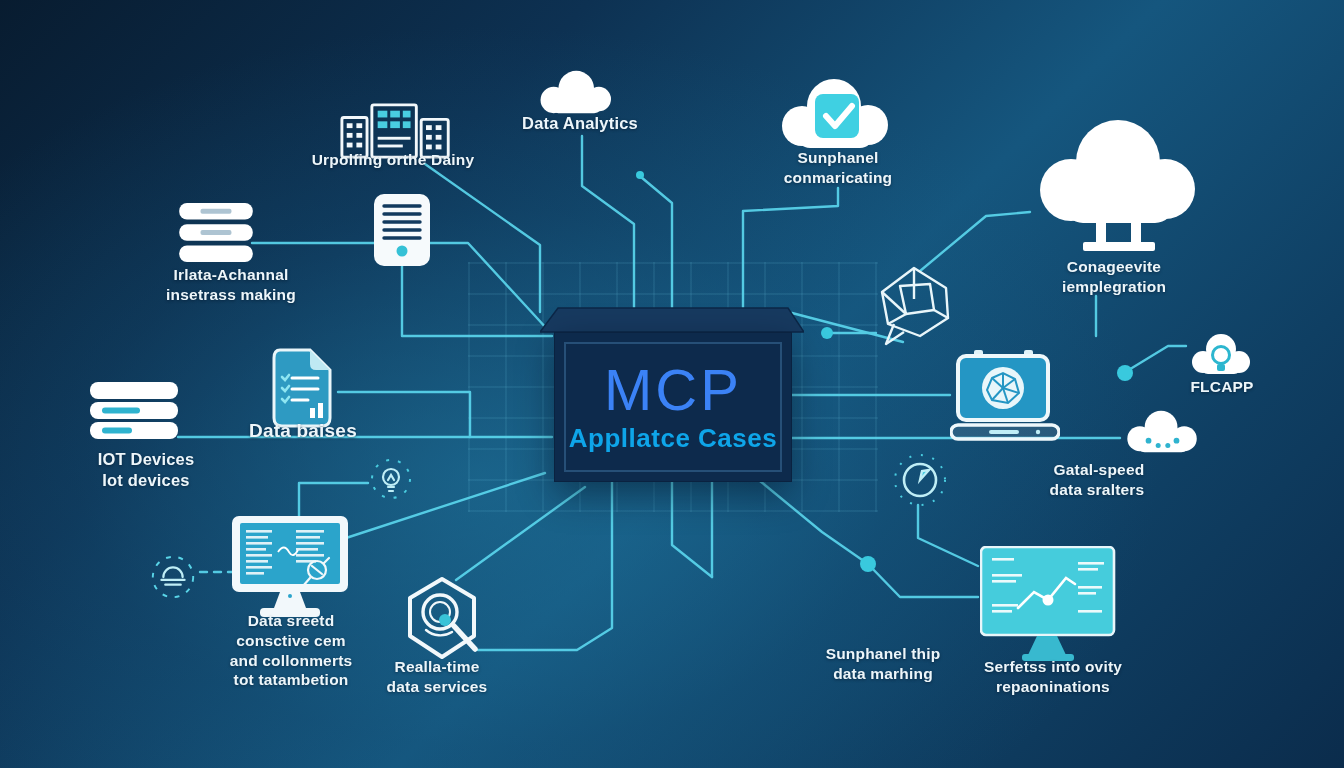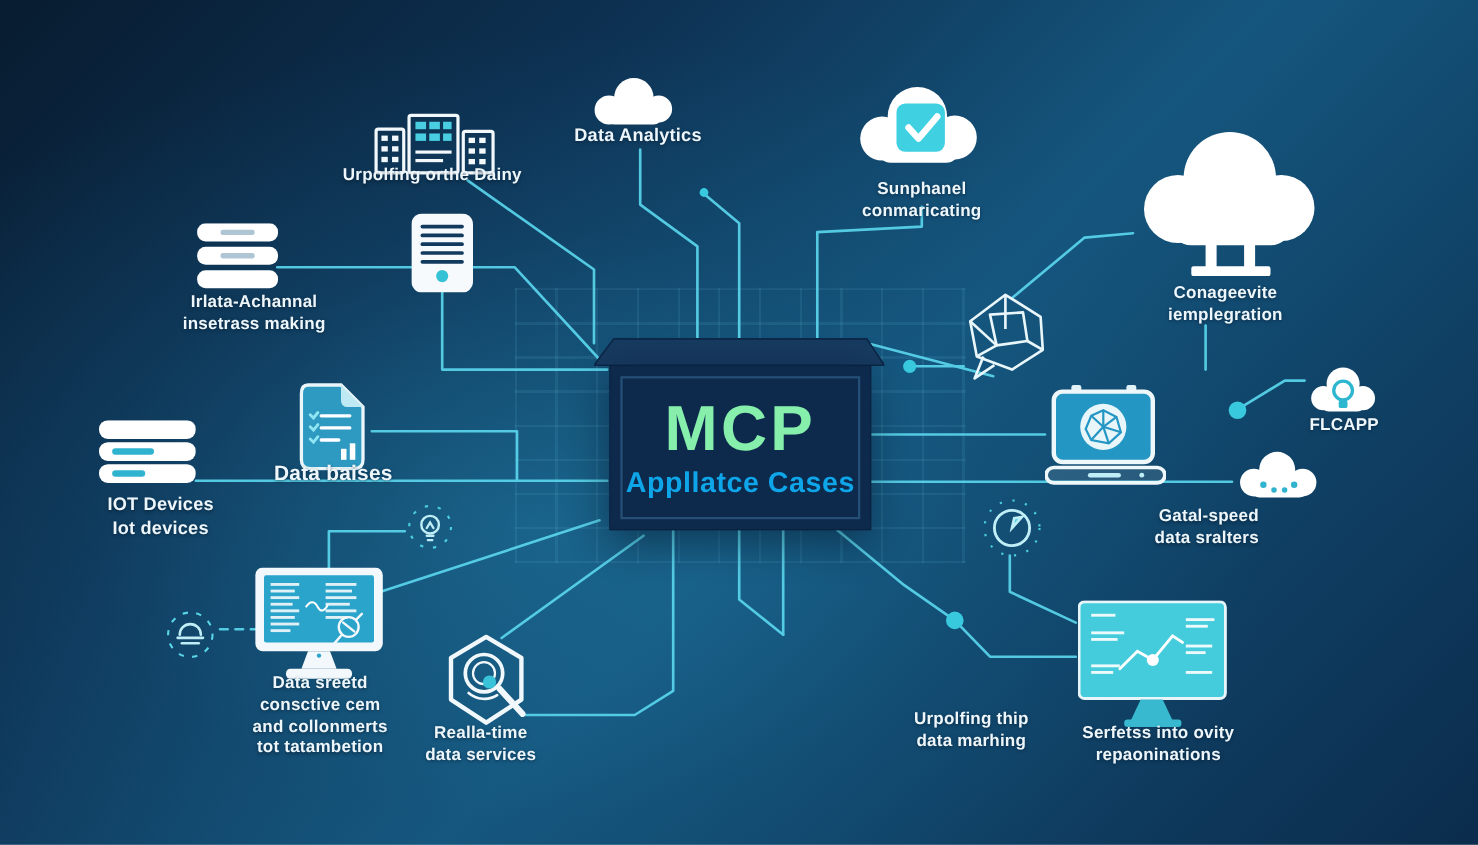--- a/index.html
+++ b/index.html
@@ -30,21 +30,21 @@
     position:absolute;left:554px;top:332px;width:236px;height:148px;z-index:4;
     background:linear-gradient(180deg,#10optional 0%,#0d2a4c 100%);
     background:#0d2a4c;border:1px solid #0a2240;
     box-shadow:0 12px 34px rgba(2,12,26,.45);
     display:flex;flex-direction:column;align-items:center;justify-content:center;gap:4px;
   }
   .mcp-box::after{
     content:"";position:absolute;inset:9px;border:2px solid rgba(86,150,200,.35);pointer-events:none;
   }
   .mcp-top{position:absolute;left:540px;top:296px;width:264px;height:40px;z-index:4;}
-  .mcp-title{font-size:58px;font-weight:700;color:#86efac;letter-spacing:3px;line-height:1;}
+  .mcp-title{font-size:58px;font-weight:400;color:#3b82f6;letter-spacing:3px;line-height:1;}
   .mcp-sub{font-size:26px;font-weight:bold;color:#0ea5e9;letter-spacing:.5px;}
 </style>
 </head>
 <body>
 
 <div class="stage">
 
   <div class="grid-overlay"></div>
 
   <svg class="lines" width="1344" height="768" viewBox="0 0 1344 768">
@@ -380,36 +380,36 @@
   <svg class="mcp-top" viewBox="0 0 264 40">
     <polygon points="18,12 248,12 264,36 0,36" fill="#173a60" stroke="#0c2747" stroke-width="1.5"></polygon>
   </svg>
   <div class="mcp-box">
     <div class="mcp-title">MCP</div>
     <div class="mcp-sub">Appllatce Cases</div>
   </div>
 
   <div class="label" style="left:393px;top:150px;">Urpolfing orthe Dainy</div>
   <div class="label" style="left:580px;top:113px;font-size:16.5px;">Data Analytics</div>
-  <div class="label" style="left:838px;top:148px;margin-top:14px;">Sunphanel
+  <div class="label" style="left:838px;top:148px;">Sunphanel
 conmaricating</div>
   <div class="label" style="left:1114px;top:257px;">Conageevite
 iemplegration</div>
   <div class="label" style="left:211px;top:265px;margin-left:20px;">Irlata-Achannal
 insetrass making</div>
   <div class="label" style="left:146px;top:449px;font-size:16.5px;">IOT Devices
 Iot devices</div>
   <div class="label" style="left:303px;top:419px;font-size:19px;">Data baises</div>
   <div class="label" style="left:1222px;top:377px;">FLCAPP</div>
   <div class="label" style="left:1097px;top:460px;text-align:right;">Gatal-speed
 data sralters</div>
   <div class="label" style="left:291px;top:611px;">Data sreetd
 consctive cem
 and collonmerts
 tot tatambetion</div>
   <div class="label" style="left:437px;top:657px;">Realla-time
 data services</div>
-  <div class="label" style="left:883px;top:644px;">Urpolfing thip
+  <div class="label" style="left:883px;top:644px;">Sunphanel thip
 data marhing</div>
   <div class="label" style="left:1053px;top:657px;">Serfetss into ovity
 repaoninations</div>
 
 </div>
 
 </body></html>

